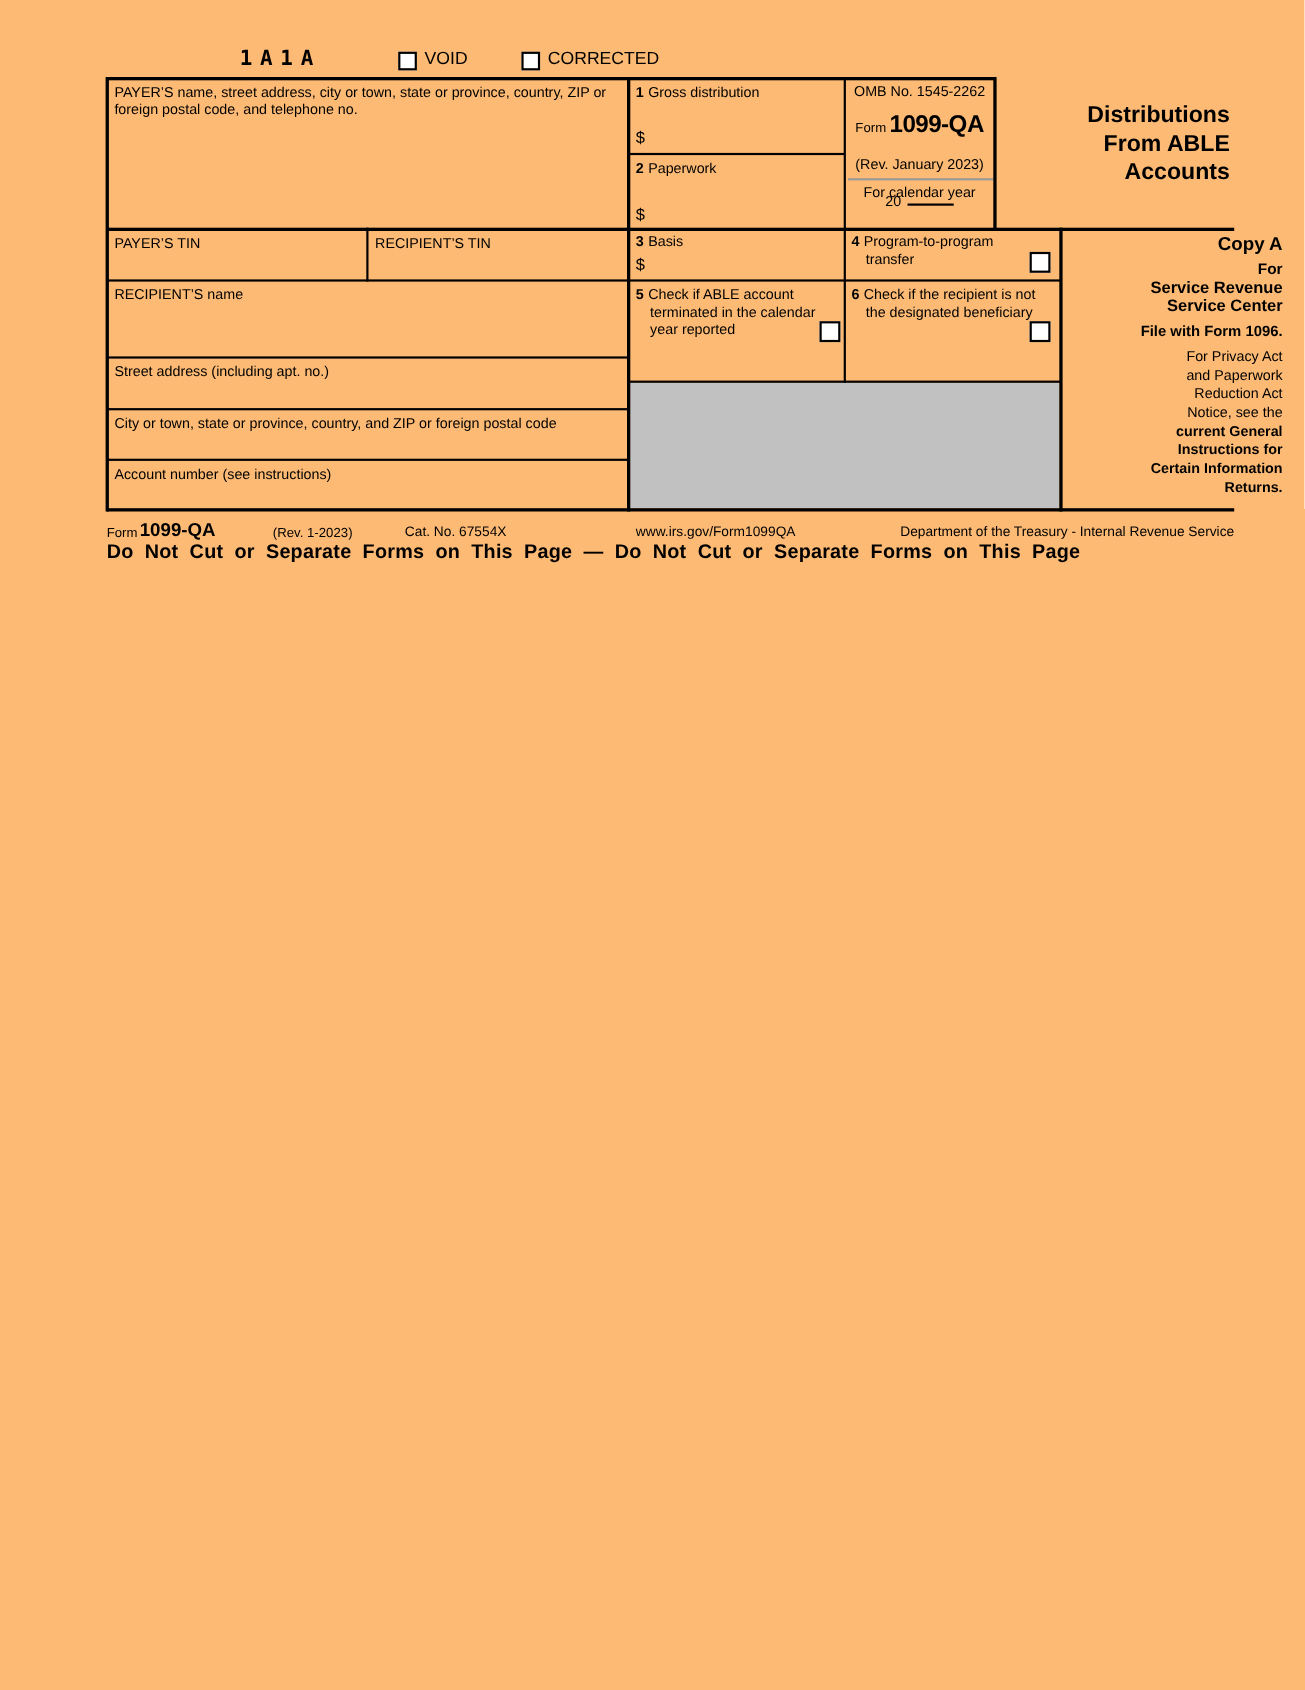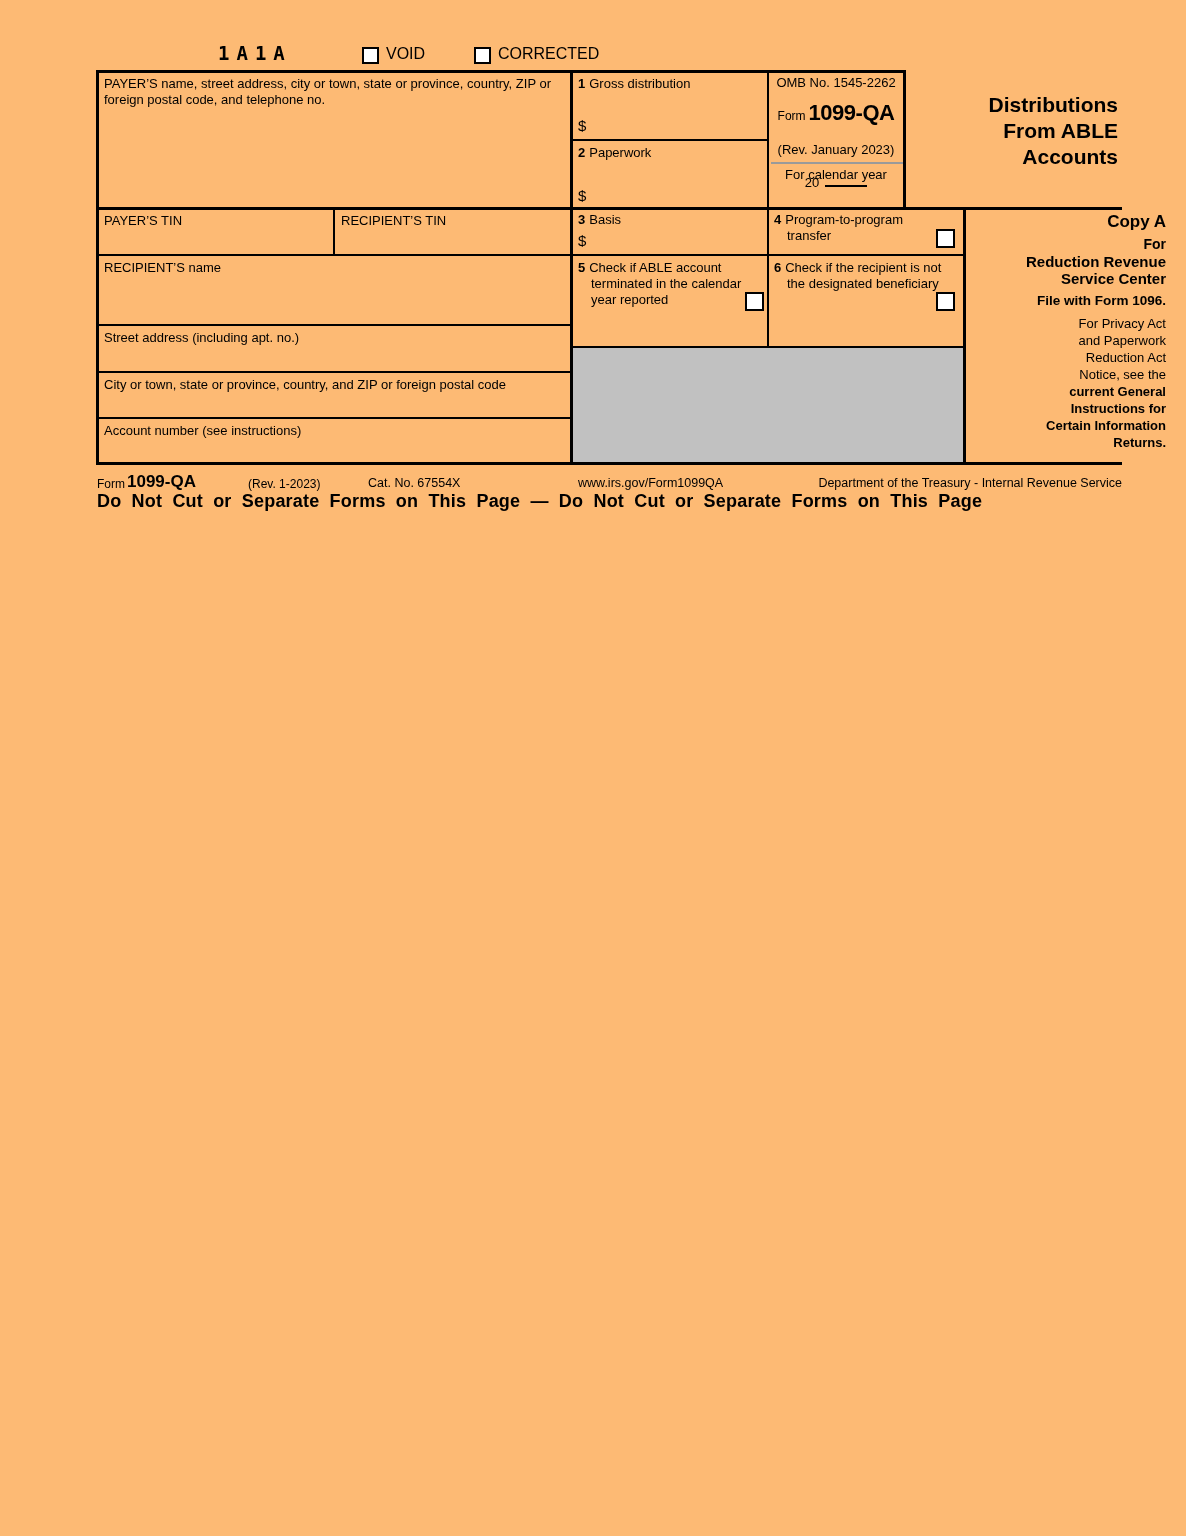--- a/index.html
+++ b/index.html
@@ -133,21 +133,21 @@
   <div class="lbl" style="left:104px;top:330px;">Street address (including apt. no.)</div>
   <div class="field" style="left:100px;top:346px;width:466px;height:22px;"></div>
   <div class="lbl" style="left:104px;top:377px;">City or town, state or province, country, and ZIP or foreign postal code</div>
   <div class="field" style="left:100px;top:393px;width:466px;height:22px;"></div>
   <div class="lbl" style="left:104px;top:423px;">Account number (see instructions)</div>
   <div class="field" style="left:100px;top:439px;width:466px;height:20px;"></div>
 
   <div class="copya">
     <div class="ca-title">Copy A</div>
     <div class="ca-for">For</div>
-    <div class="ca-irs">Reduction Revenue</div>
+    <div class="ca-irs">Service Revenue</div>
     <div class="ca-irs">Service Center</div>
     <div class="ca-file">File with Form 1096.</div>
     <div class="ca-privacy">
       <span class="reg">For Privacy Act
 and Paperwork
 Reduction Act
 Notice, see the</span>
       <span class="bld">current General
 Instructions for
 Certain Information

